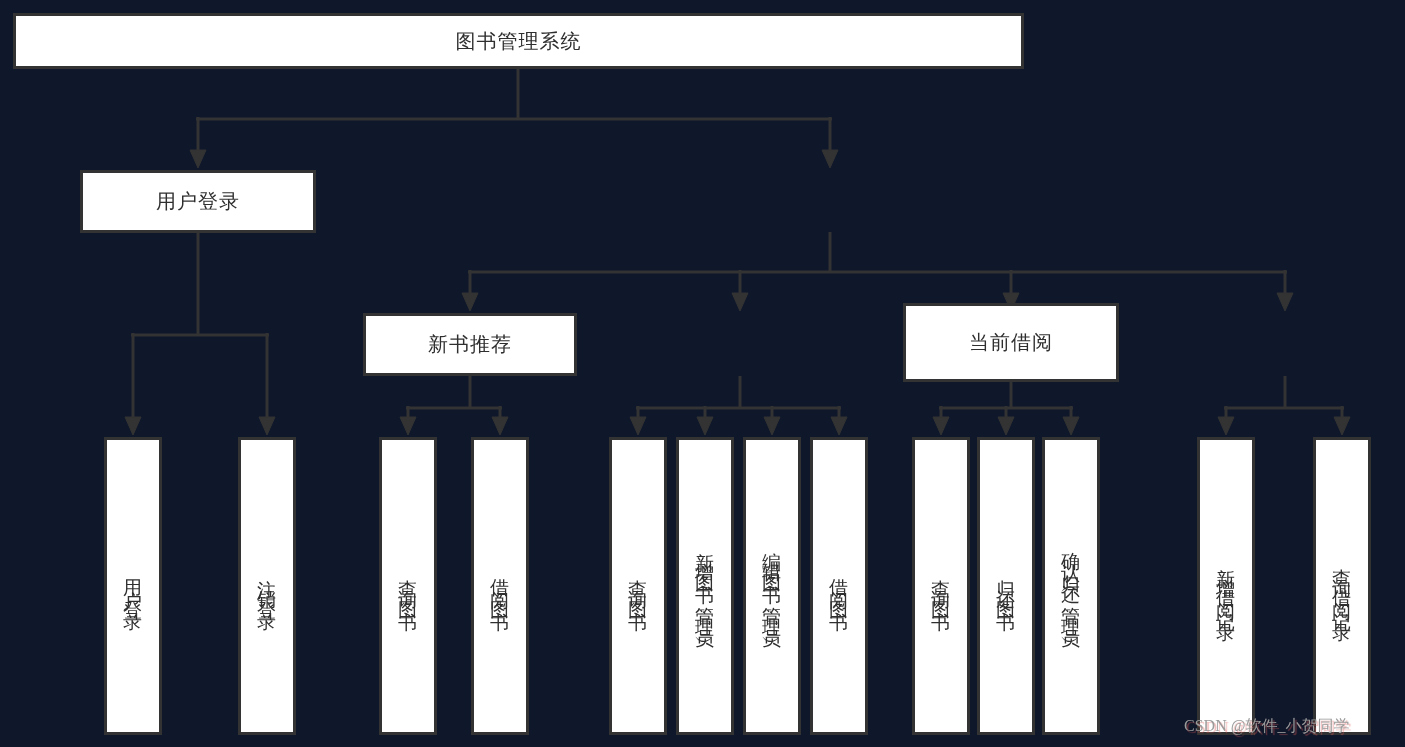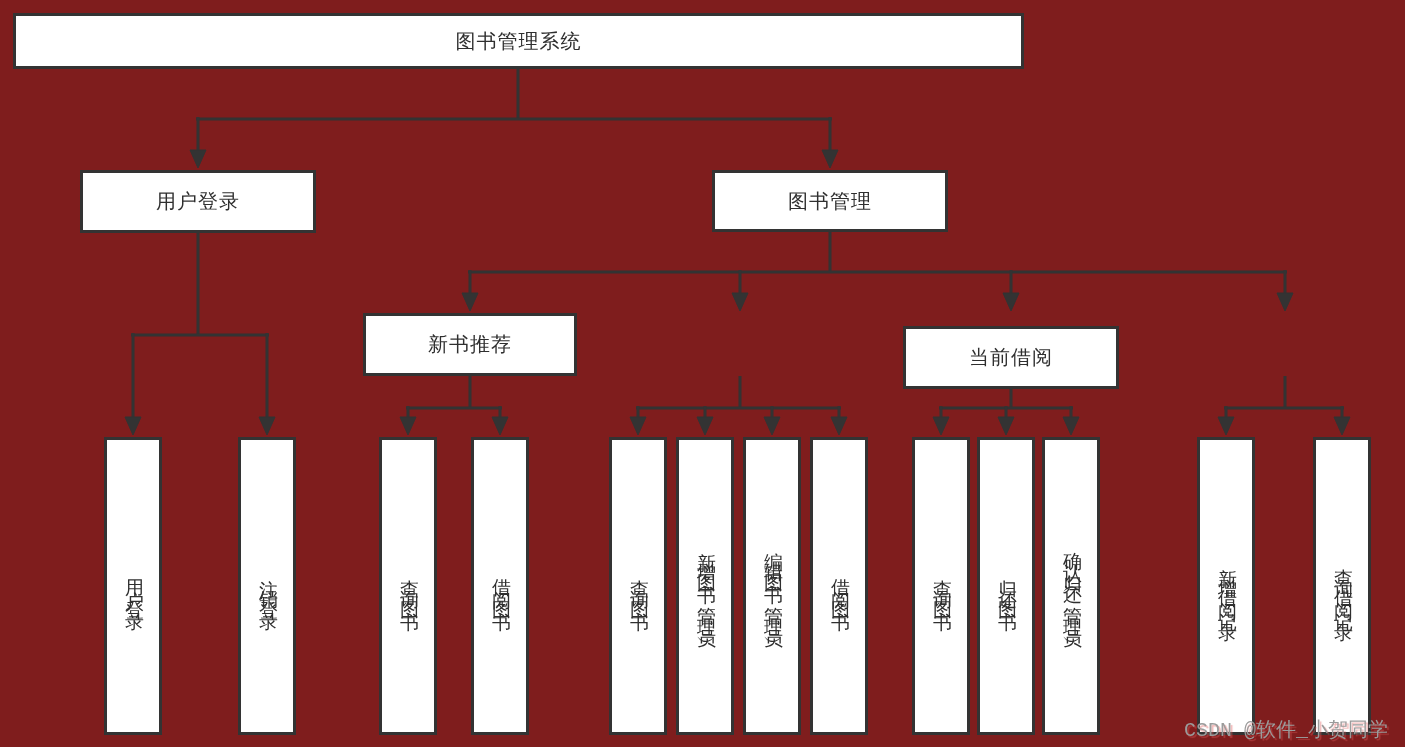--- a/index.html
+++ b/index.html
@@ -8,22 +8,22 @@
     --text: #2f2f2f;
     --watermark-gray: #9b9b9b;
     --watermark-red: rgba(224,90,90,0.45);
   }
   * { margin: 0; padding: 0; box-sizing: border-box; }
   html, body { background: #ffffff; }
   .stage {
     position: relative;
     width: 1405px;
     height: 747px;
-    background: #7f1d1d;
-    font-family: Liberation Mono, monospace;
+    background: #0f172a;
+    font-family: Liberation Serif, serif;
     overflow: hidden;
   }
   svg.connectors {
     position: absolute;
     left: 0; top: 0;
     width: 1405px; height: 747px;
   }
   svg.connectors line { stroke: var(--line); stroke-width: 3; }
   svg.connectors polygon { fill: var(--line); stroke: var(--line); }
   .box {
@@ -54,21 +54,21 @@
     writing-mode: vertical-rl;
     text-orientation: mixed;
     font-size: 19px;
     letter-spacing: 11px;
     line-height: 1;
   }
   .watermark {
     position: absolute;
     left: 1184px;
     top: 716px;
-    font-size: 20px;
+    font-size: 16px;
     color: var(--watermark-gray);
     text-shadow: 2px 2px 1px var(--watermark-red);
     white-space: nowrap;
   }
 </style>
 </head>
 <body>
 
 <div class="stage">
 
@@ -148,28 +148,25 @@
     </g>
   </svg>
 
   <div class="box" style="left:13px; top:13px; width:1011px; height:56px;">
     <span>图书管理系统</span>
   </div>
 
   <div class="box" style="left:80px; top:170px; width:236px; height:63px;">
     <span>用户登录</span>
   </div>
-  <div class="box" style="left:712px; top:170px; width:236px; height:62px;">
-    <span>图书管理</span>
-  </div>
 
   <div class="box" style="left:363px; top:313px; width:214px; height:63px;text-align:right;">
     <span>新书推荐</span>
   </div>
-  <div class="box" style="left:903px; top:326px; width:216px; height:63px;">
+  <div class="box" style="left:903px; top:303px; width:216px; height:79px;">
     <span>当前借阅</span>
   </div>
 
   <div class="leaf" style="left:104px;">
     <span class="vlabel">用户登录</span>
   </div>
   <div class="leaf" style="left:238px;">
     <span class="vlabel">注销登录</span>
   </div>
 

